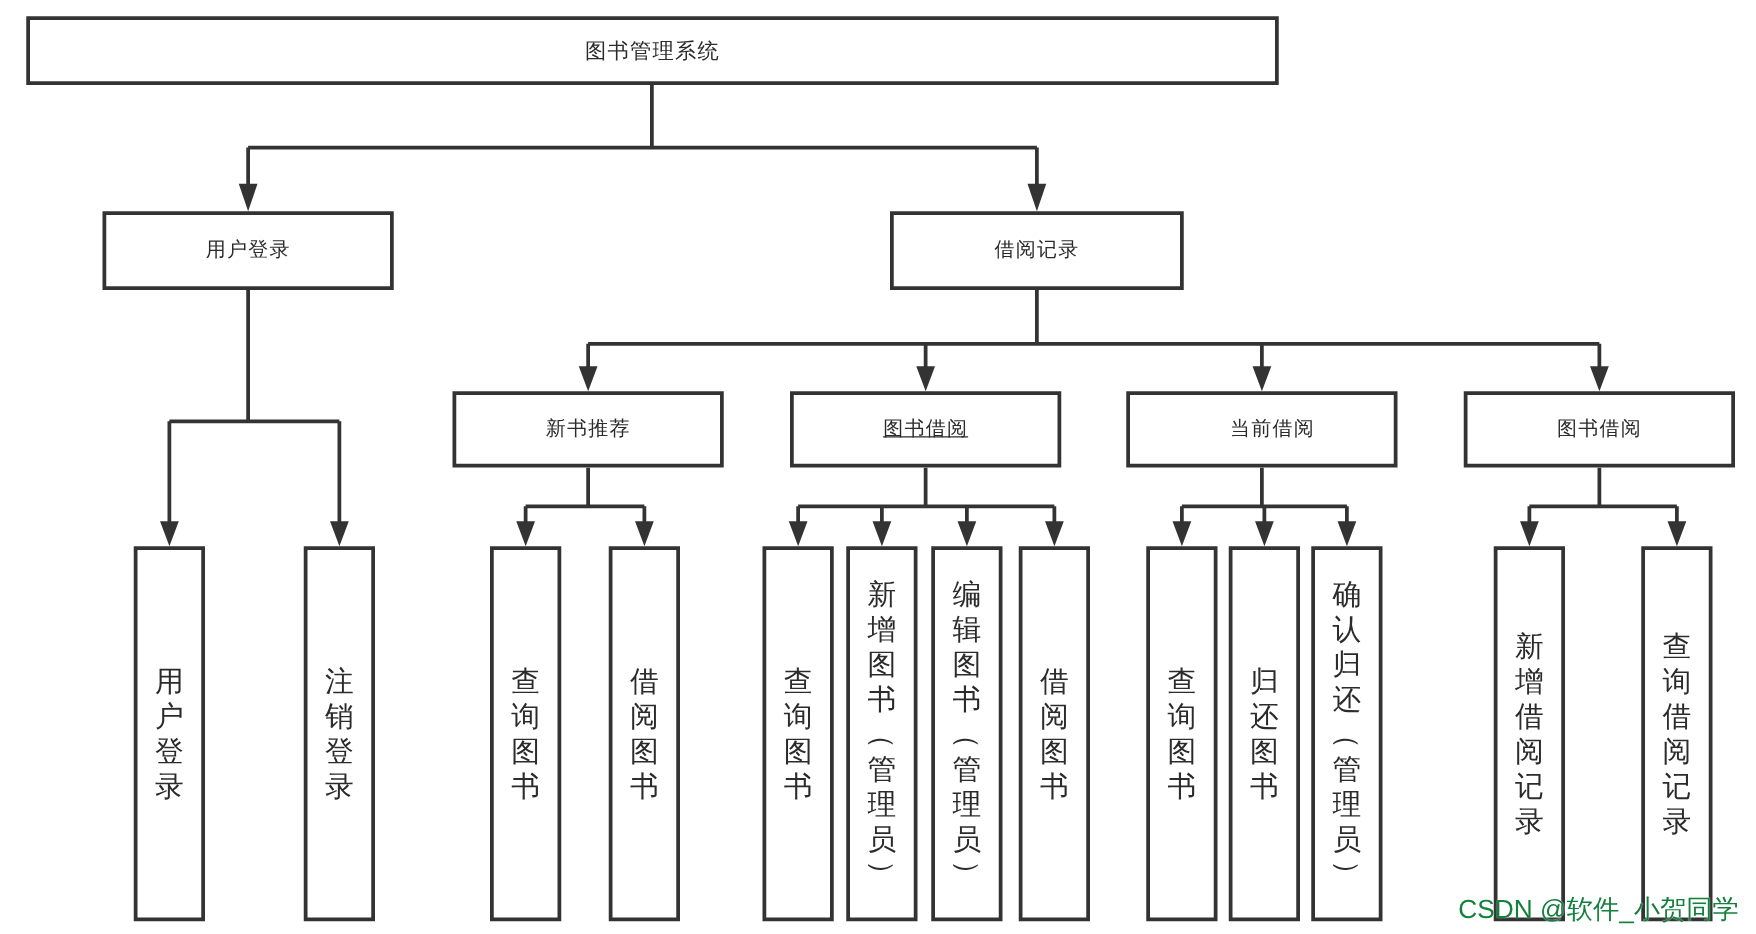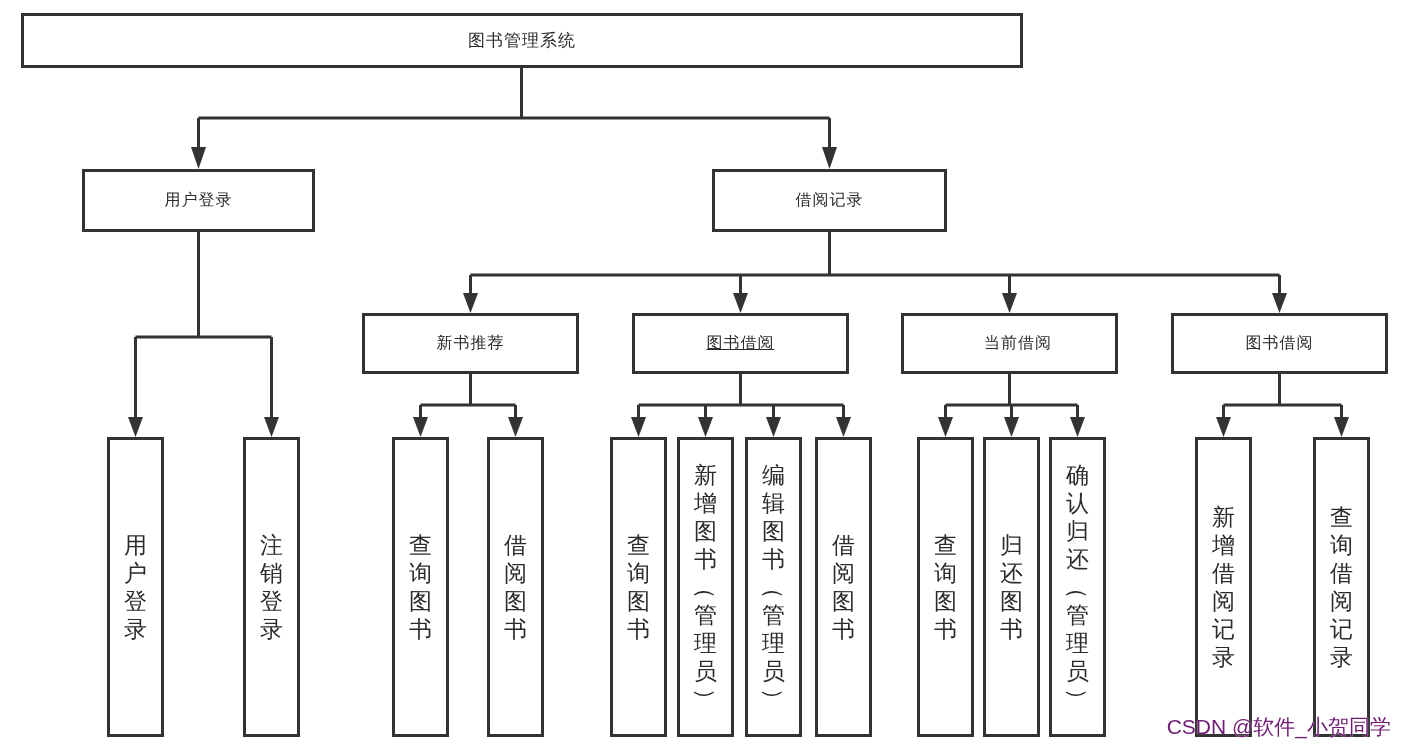--- a/index.html
+++ b/index.html
@@ -24,21 +24,21 @@
   .root-label{font-size:17px;}
   .v-text{
     display:flex;flex-direction:column;
     align-items:center;justify-content:center;
     gap:5px;font-size:23px;line-height:1;
   }
   .v-text span{display:block;}
   .v-text span.rot{transform:rotate(90deg);}
   .watermark{
     position:absolute;right:14px;bottom:6px;
-    font-size:21px;color:#701a75;z-index:3;
+    font-size:21px;color:#15803d;z-index:3;
     text-shadow:0 0 1px #ffffff;
     white-space:nowrap;
   }
 </style>
 </head>
 <body>
 
 <div class="canvas">
 
   <svg class="connectors" width="1405" height="747" viewBox="0 0 1405 747">

